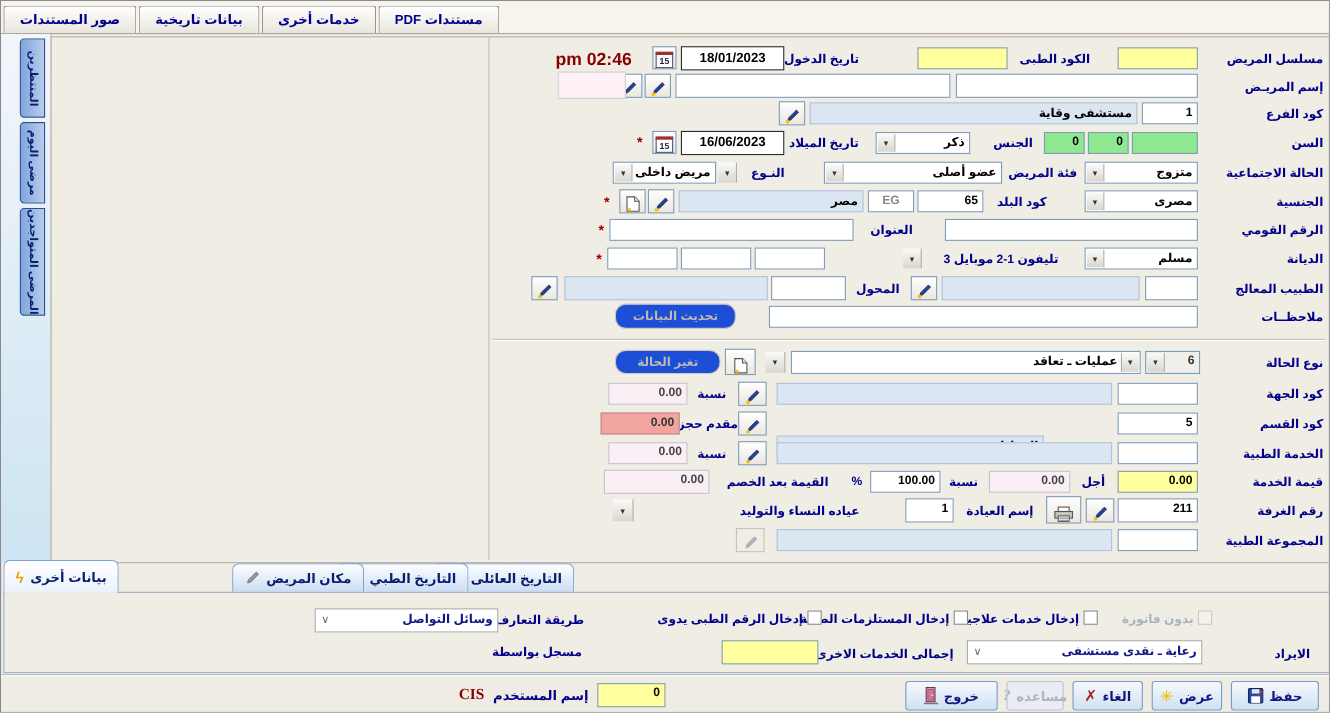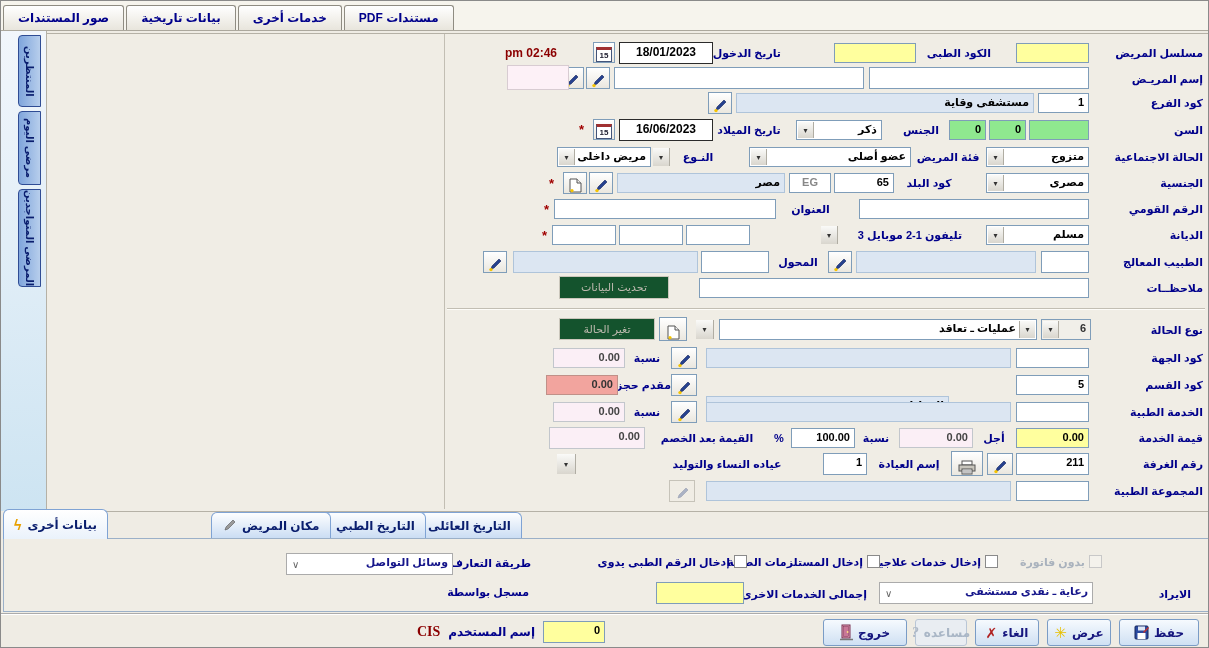--- a/index.html
+++ b/index.html
@@ -33,23 +33,23 @@
   .datef{border:1px solid #2b2b2b;text-align:center;font-size:12px;}
   .ib{position:absolute;box-sizing:border-box;background:linear-gradient(#FFFFFF,#EAE7DF);border:1px solid #7F9DB9;
       display:flex;align-items:flex-end;justify-content:center;cursor:pointer;padding:0;}
   .ib.dis{border-color:#C6C3B9;background:#F0EDE5;}
   .combo{padding-left:18px;}
   .carr{position:absolute;left:1px;top:1px;bottom:1px;width:15px;background:linear-gradient(#FAFAF8,#D9D6CE);
         border-right:1px solid #B0ADA3;display:flex;align-items:center;justify-content:center;font-size:8px;color:#333;cursor:pointer;}
   .carr.right{left:auto;right:1px;border-right:none;border-left:1px solid #B0ADA3;}
   .chev{position:absolute;left:5px;top:50%;transform:translateY(-50%);color:#666;font-size:10px;font-weight:normal;cursor:pointer;}
   .req{position:absolute;color:#A00000;font-weight:bold;font-size:13px;}
-  .dbtn{position:absolute;box-sizing:border-box;border:1px solid #CBC7BC;background:#14532d;color:#BDB9AE;font-weight:normal;
-        font-size:11px;display:flex;align-items:center;justify-content:center;border-radius:0;direction:rtl;}
-  .time{position:absolute;color:#8B0000;font-weight:bold;font-size:12px;direction:ltr;}
+  .dbtn{position:absolute;box-sizing:border-box;border:1px solid #CBC7BC;background:#1d4ed8;color:#BDB9AE;font-weight:bold;
+        font-size:11px;display:flex;align-items:center;justify-content:center;border-radius:10px;direction:rtl;}
+  .time{position:absolute;color:#8B0000;font-weight:bold;font-size:16px;direction:ltr;}
   
   .btab{position:absolute;height:27px;box-sizing:border-box;padding:0 10px;display:flex;align-items:center;gap:6px;
         background:linear-gradient(#FDFEFF,#C9DCF3);border:1px solid #7FA3D4;border-bottom:none;border-radius:6px 6px 0 0;
         color:#0A1E6E;font-weight:bold;font-size:12px;direction:rtl;cursor:pointer;white-space:nowrap;}
   .btab.active{background:linear-gradient(#FFFFFF,#EAF2FB);height:30px;z-index:3;}
   .cb{position:absolute;width:13px;height:13px;background:#fff;border:1px solid #8a8a8a;box-sizing:border-box;cursor:pointer;}
   .cb.dis{border-color:#C8C8C8;background:#F4F2EC;}
   
   #footer{position:absolute;left:0;top:612px;width:1209px;height:36px;background:#EFECE4;border-top:2px groove #FFFFFF;}
   .btn{position:absolute;top:4px;height:27px;box-sizing:border-box;background:linear-gradient(#F6FAFE,#CFE0F3);

